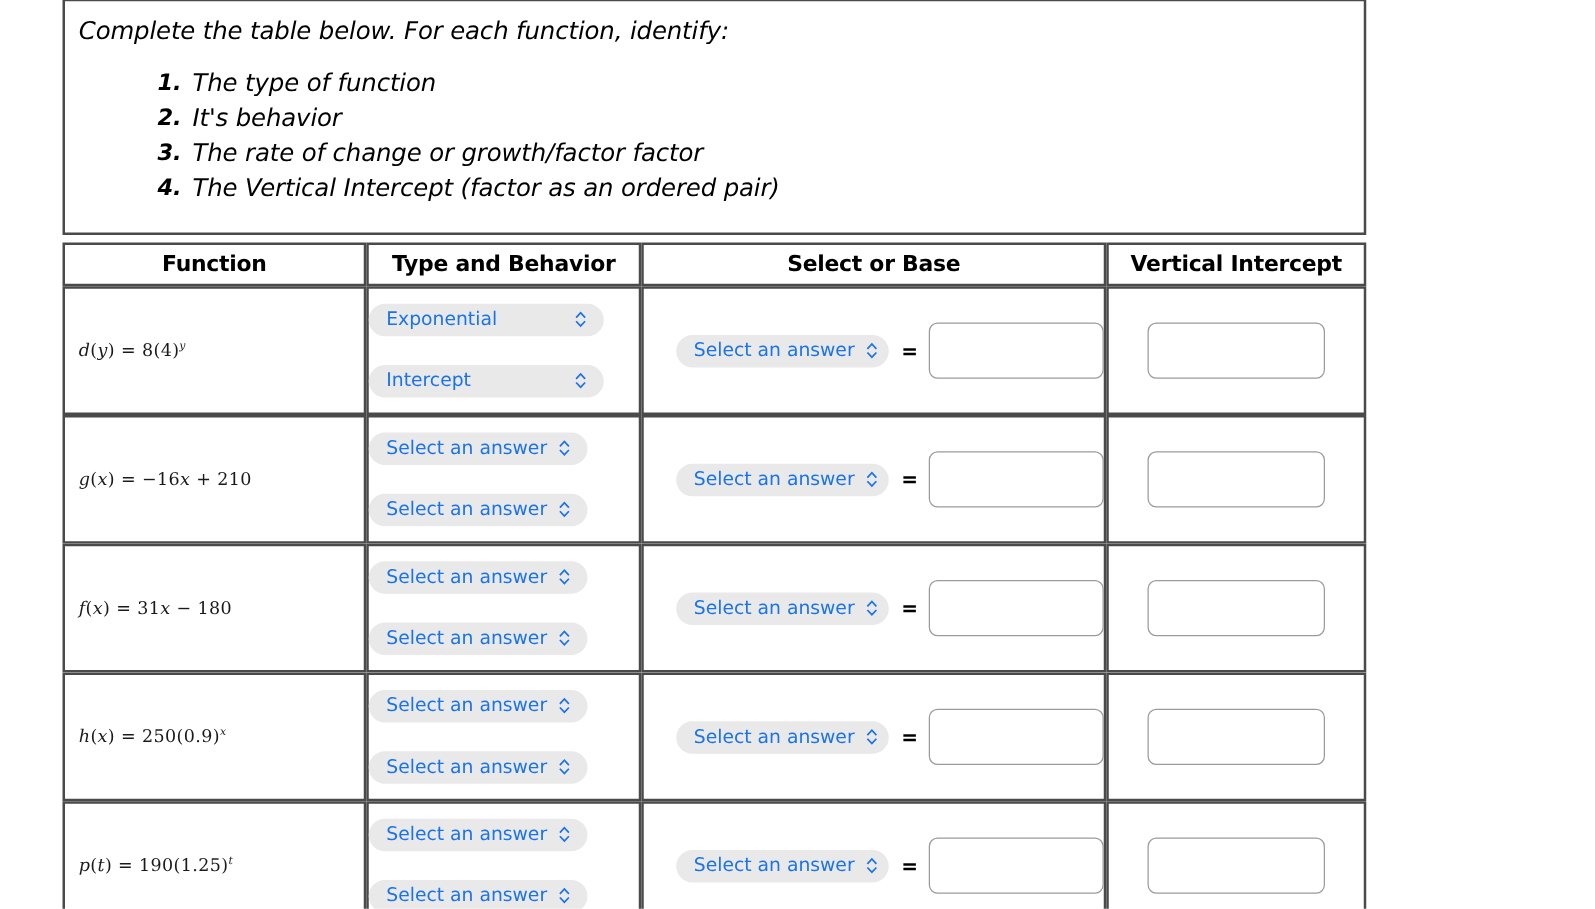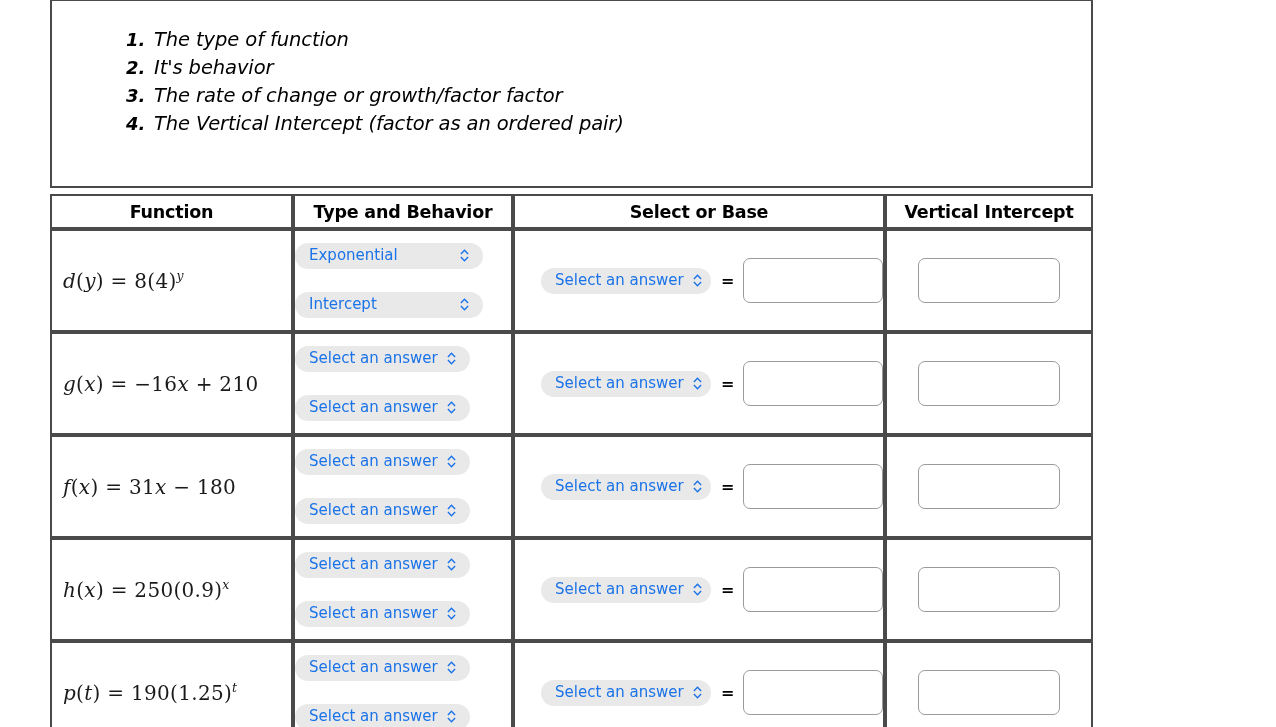--- a/index.html
+++ b/index.html
@@ -88,21 +88,21 @@
     font-size: 17.5px;
     color: #000;
     text-align: center;
     letter-spacing: -0.2px;
   }
   .tbl td.row-cell { height: 99px; }
 
   
   .formula {
     font-family: "DejaVu Serif", serif;
-    font-size: 20px;
+    font-size: 14px;
     color: #1a1a1a;
     padding-left: 11px;
     white-space: nowrap;
     letter-spacing: 0.3px;
   }
   .formula .v { font-style: italic; }
   .formula sup {
     font-style: italic;
     font-size: 0.62em;
     vertical-align: super;
@@ -189,20 +189,21 @@
     height: 99px;
   }
   .vi-row .txtbox { width: 142px; }
 </style>
 </head>
 <body>
 
 <div id="page">
 
   <div class="instructions">
+    <div class="instr-lead">Complete the table below. For each function, identify:</div>
     <ol class="instr-list">
       <li>The type of function</li>
       <li>It's behavior</li>
       <li>The rate of change or growth/factor factor</li>
       <li>The Vertical Intercept (factor as an ordered pair)</li>
     </ol>
   </div>
 
   <table class="tbl">
     <colgroup>

